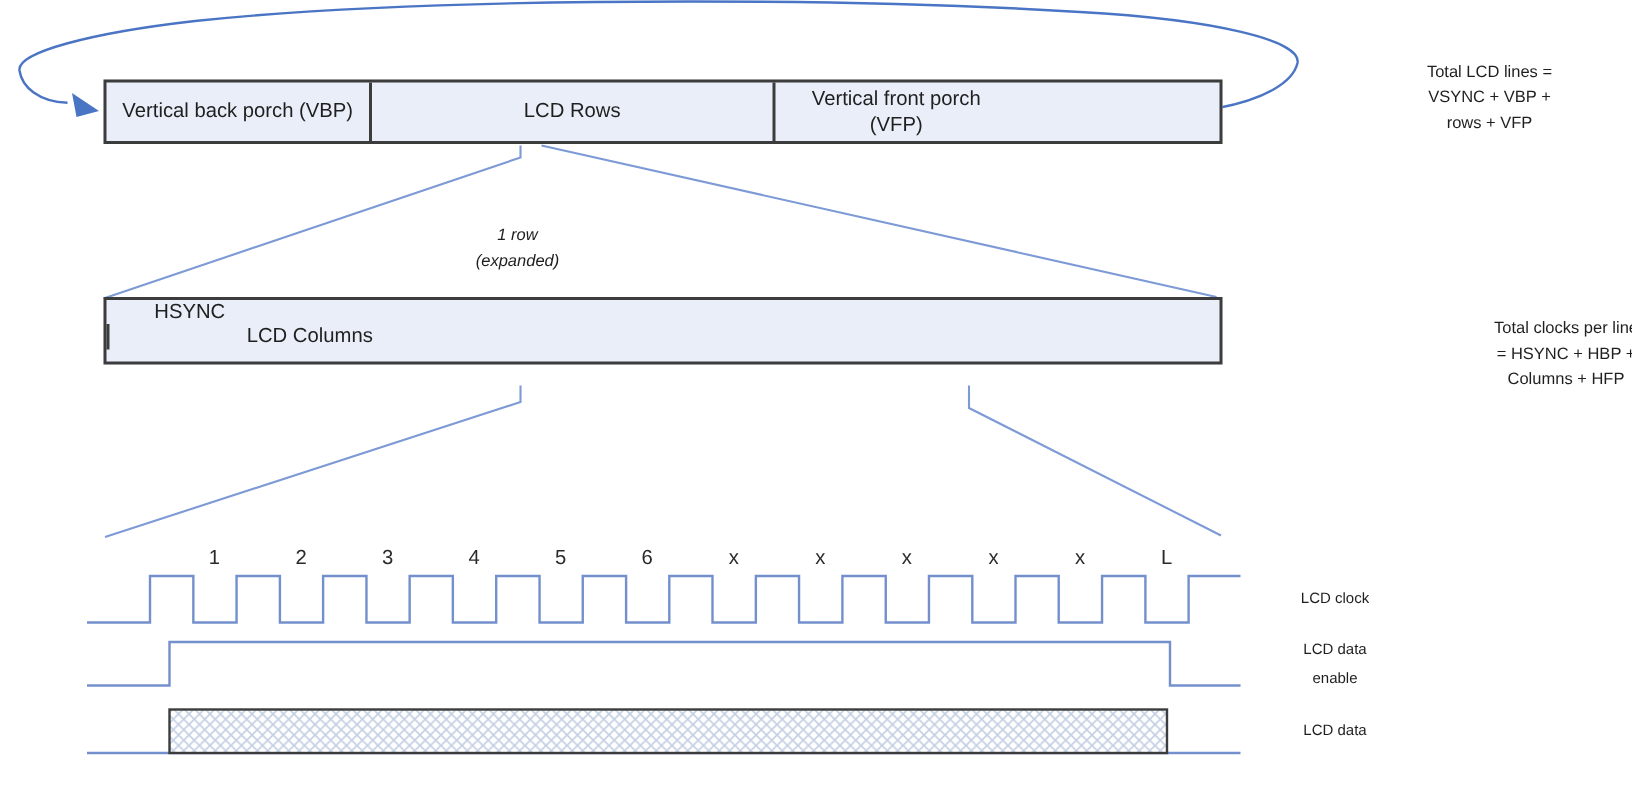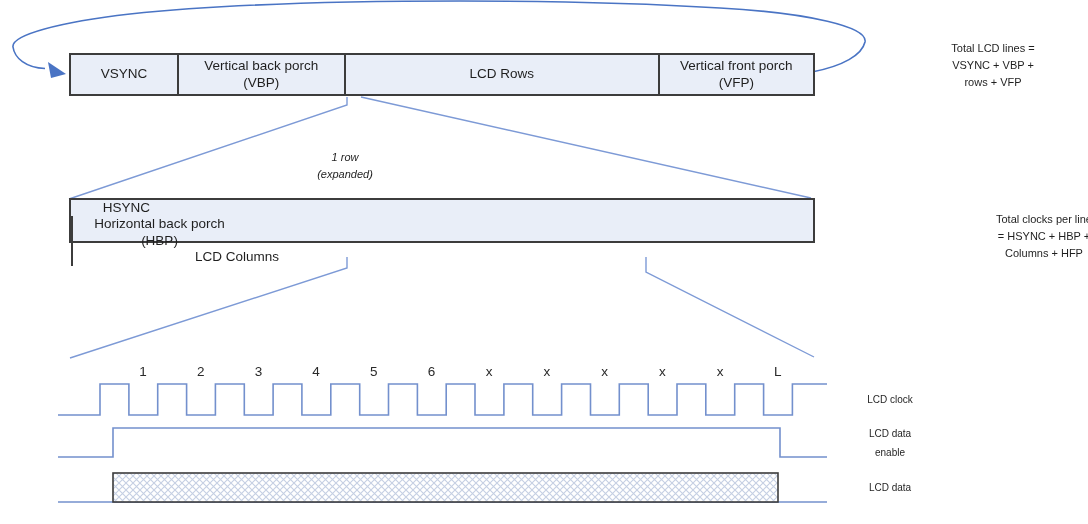--- a/index.html
+++ b/index.html
@@ -15,21 +15,21 @@
   .box-row{
     position:absolute;left:69px;display:flex;
     background:#e9eef8;border:2px solid #3c3c3c;box-sizing:border-box;
   }
   .box-row .cell{
     display:flex;align-items:center;justify-content:center;
     text-align:center;font-size:13.5px;line-height:1.22;
     box-sizing:border-box;padding:0 6px;
   }
   .box-row .cell + .cell{border-left:2px solid #3c3c3c;}
-  .c1{width:111px;} .c2{width:175px;} .c3{width:330px;} .c4{width:163px;}
+  .c1{width:111px;} .c2{width:175px;} .c3{width:269px;} .c4{width:163px;}
   .row1{top:53px;height:43px;width:746px;}
   .row2{top:198px;height:45px;width:746px;flex-direction:column;}
   .note{
     position:absolute;text-align:center;font-size:11px;line-height:17px;
     white-space:pre-line;
   }
   .note-top{left:903px;top:40px;width:180px;}
   .note-mid{left:954px;top:211px;width:180px;}
   .expanded-note{left:265px;top:149px;width:160px;font-style:italic;}
   .tick{
@@ -72,40 +72,34 @@
 
     <path d="M58 415H100V384H128.9V415H157.7V384H186.6V415H215.4V384H244.3V415H273.1V384H301.9V415H330.8V384H359.7V415H388.5V384H417.4V415H446.2V384H475V415H503.9V384H532.7V415H561.6V384H590.5V415H619.3V384H648.2V415H677V384H705.8V415H734.7V384H763.6V415H792.4V384H827" fill="none" stroke="#7390cd" stroke-width="1.6"></path>
 
     <path d="M58 457H113V428H780V457H827" fill="none" stroke="#7390cd" stroke-width="1.6"></path>
 
     <path d="M58 502H827" fill="none" stroke="#7390cd" stroke-width="1.6"></path>
     <rect x="113" y="473" width="665" height="29" fill="url(#hatch)" stroke="#3c3c3c" stroke-width="1.6"></rect>
   </svg>
 
   <div class="box-row row1">
-    <div class="cell c1">
-        <span>VSYNC</span>
-      </div>
     <div class="cell c2">
         <span>Vertical back porch (VBP)</span>
       </div>
     <div class="cell c3">
         <span>LCD Rows</span>
       </div>
     <div class="cell c4">
         <span>Vertical front porch (VFP)</span>
       </div>
   </div>
 
   <div class="box-row row2">
     <div class="cell c1">
         <span>HSYNC</span>
-      </div>
-    <div class="cell c2">
-        <span>Horizontal back porch (HBP)</span>
       </div>
     <div class="cell c3">
         <span>LCD Columns</span>
       </div>
   </div>
 
   <div class="note note-top">Total LCD lines =
 VSYNC + VBP +
 rows + VFP</div>
   <div class="note note-mid">Total clocks per line

